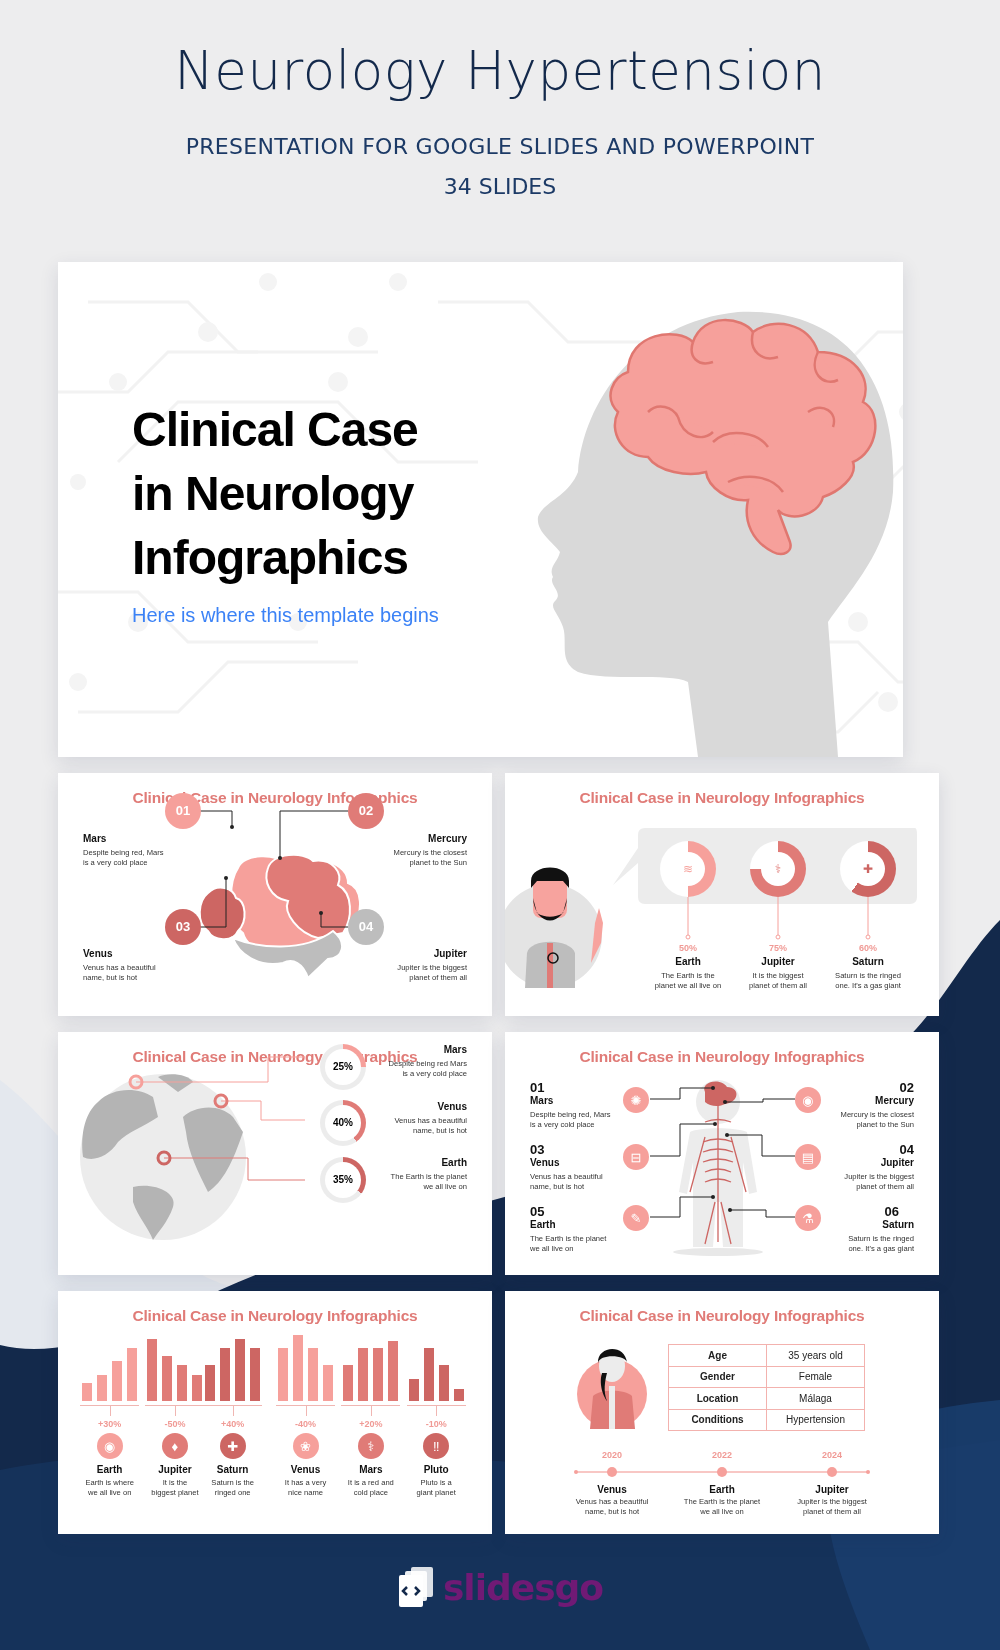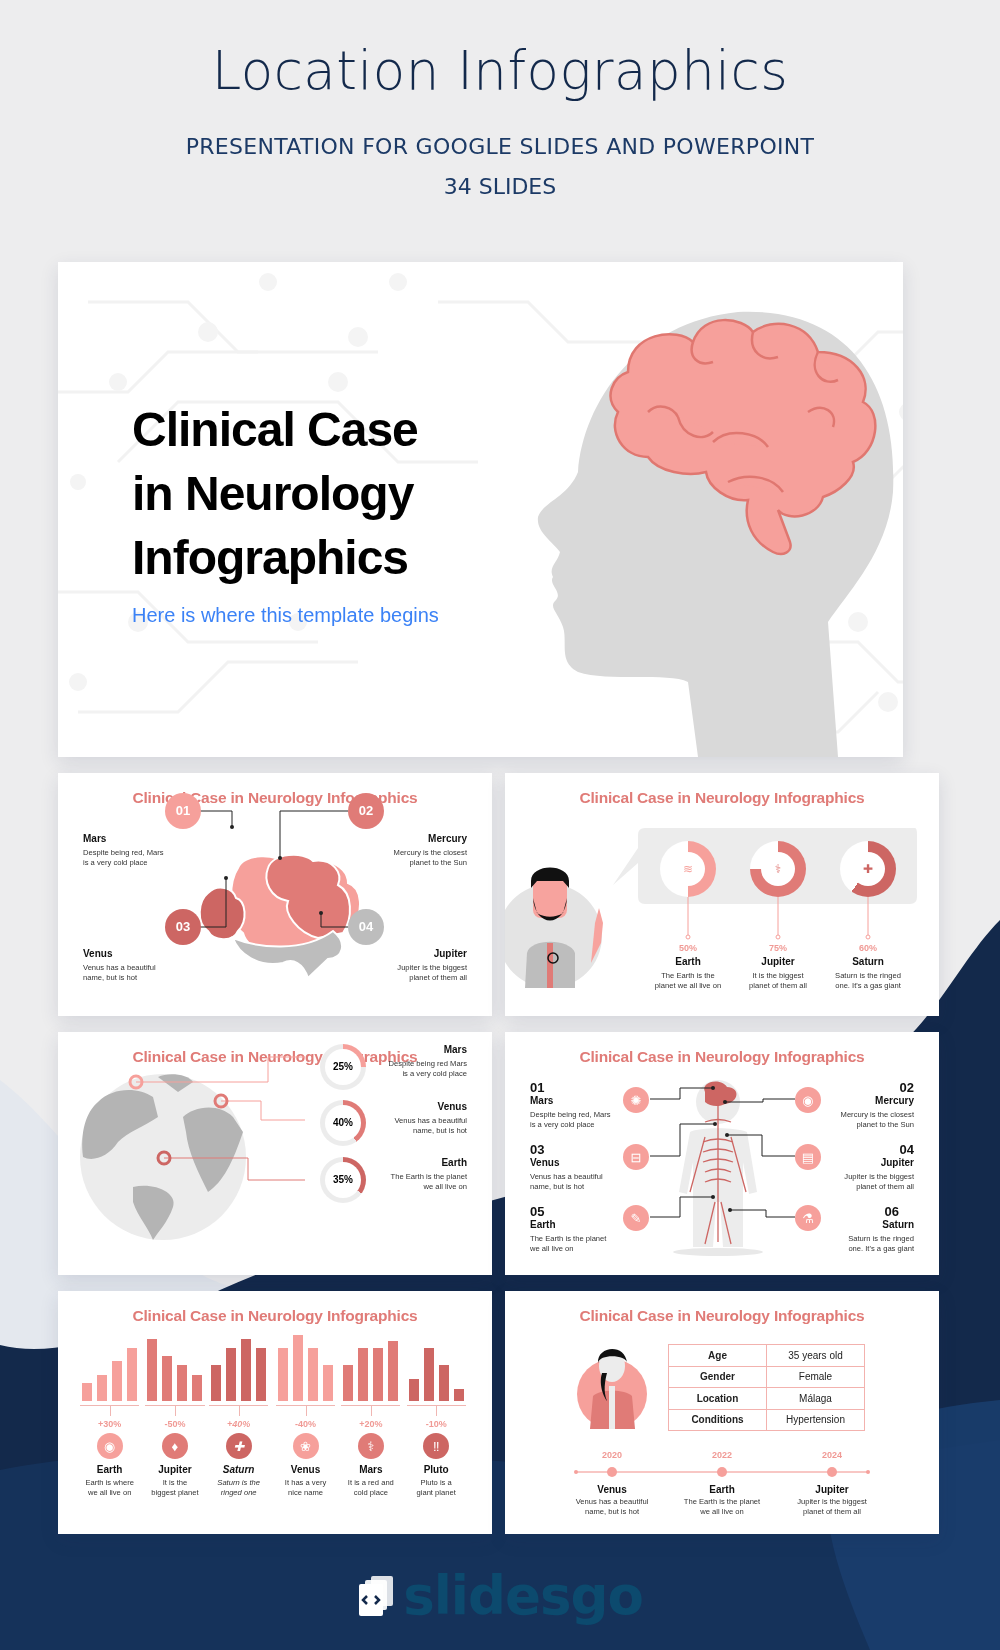--- a/index.html
+++ b/index.html
@@ -72,34 +72,34 @@
     color: #fff; font-size: 13px;
   }
   table.info { position: absolute; border-collapse: collapse; font-family: "Liberation Sans", sans-serif; font-size: 10px; }
   table.info td { border: 1.5px solid #f3b2ae; height: 21.5px; text-align: center; color: #222; }
   table.info td.k { font-weight: 700; width: 98px; }
   table.info td.v { width: 98px; }
   .logo {
     position: absolute; left: 0; top: 1565px; width: 1000px; text-align: center; z-index: 3;
     display: flex; justify-content: center; align-items: center; gap: 6px;
   }
-  .logo-text { font-family: "DejaVu Sans", sans-serif; font-weight: 700; font-size: 53px; color: #0c4a6e; letter-spacing: -1px; }
+  .logo-text { font-family: "DejaVu Sans", sans-serif; font-weight: 700; font-size: 36px; color: #701a75; letter-spacing: -1px; }
 </style>
 </head>
 <body>
 
 <svg class="bg-wave" viewBox="0 0 1000 1650" preserveAspectRatio="none">
   <path d="M0 1080 C 80 1140, 150 1280, 250 1290 L 260 1650 L 0 1650 Z" fill="#e4e8ee"></path>
   <path d="M1000 920 C 960 960, 930 1030, 880 1060 C 700 1170, 420 1200, 220 1290 C 140 1330, 60 1360, 0 1345 L 0 1650 L 1000 1650 Z" fill="#13294b"></path>
   <path d="M0 1470 C 150 1440, 400 1450, 600 1470 C 750 1480, 860 1460, 1000 1440 L 1000 1650 L 0 1650 Z" fill="#16345e" opacity="0.8"></path>
   <path d="M870 1650 C 840 1580, 820 1520, 830 1480 C 845 1430, 900 1410, 1000 1400 L 1000 1650 Z" fill="#1a3d6d" opacity="0.9"></path>
 </svg>
 
 <div class="header">
-  <div class="main-title">Location Infographics</div>
+  <div class="main-title">Neurology Hypertension</div>
   <div class="subtitle">PRESENTATION FOR GOOGLE SLIDES AND POWERPOINT</div>
   <div class="slides-count">34 SLIDES</div>
 </div>
 
 <div class="slide slide-big">
   <svg width="880" height="495" style="position:absolute;left:0;top:0">
     <g stroke="#f2f2f2" stroke-width="3" fill="none">
       <path d="M30 40 L130 40 L180 90 L320 90"></path>
         <path d="M0 130 L70 130 L110 90 L200 90"></path>
       <path d="M60 200 L120 140 L280 140 L340 200 L420 200"></path>
@@ -387,21 +387,21 @@
         <div style="position: absolute; left: 0px; top: 79px; width: 59.3px; height: 1px; background: rgb(240, 182, 178);"></div>
         <div style="position: absolute; left: 29.65px; top: 80px; width: 1px; height: 10px; background: rgb(240, 182, 178);"></div>
         <div class="txt pct-pink c" style="left: 0px; top: 93px; width: 59.3px;">-50%</div>
         <div class="icon-circle" style="left: 16.65px; top: 107px; background: rgb(224, 123, 119);">♦</div>
         <div class="txt h c" style="left: -5px; top: 138px; width: 69.3px;">Jupiter</div>
         <div class="txt p c" style="left: -5px; top: 152px; width: 69.3px;">
           <div>It is the</div>
           <div>biggest planet</div>
         </div>
       </div>
-      <div style="position: absolute; left: 129px; top: 0px; width: 65.3px; height: 200px; font-style: italic;">
+      <div style="position: absolute; left: 123px; top: 0px; width: 65.3px; height: 200px;">
         <div style="position: absolute; left: 2px; top: 39px; width: 10px; height: 36px; background: rgb(205, 102, 99);"></div>
         <div style="position: absolute; left: 17px; top: 22px; width: 10px; height: 53px; background: rgb(205, 102, 99);"></div>
         <div style="position: absolute; left: 32px; top: 13px; width: 10px; height: 62px; background: rgb(205, 102, 99);"></div>
         <div style="position: absolute; left: 47px; top: 22px; width: 10px; height: 53px; background: rgb(205, 102, 99);"></div>
         <div style="position: absolute; left: 0px; top: 79px; width: 59.3px; height: 1px; background: rgb(240, 182, 178);"></div>
         <div style="position: absolute; left: 29.65px; top: 80px; width: 1px; height: 10px; background: rgb(240, 182, 178);"></div>
         <div class="txt pct-pink c" style="left: 0px; top: 93px; width: 59.3px;">+40%</div>
         <div class="icon-circle" style="left: 16.65px; top: 107px; background: rgb(205, 102, 99);">✚</div>
         <div class="txt h c" style="left: -5px; top: 138px; width: 69.3px;">Saturn</div>
         <div class="txt p c" style="left: -5px; top: 152px; width: 69.3px;">

